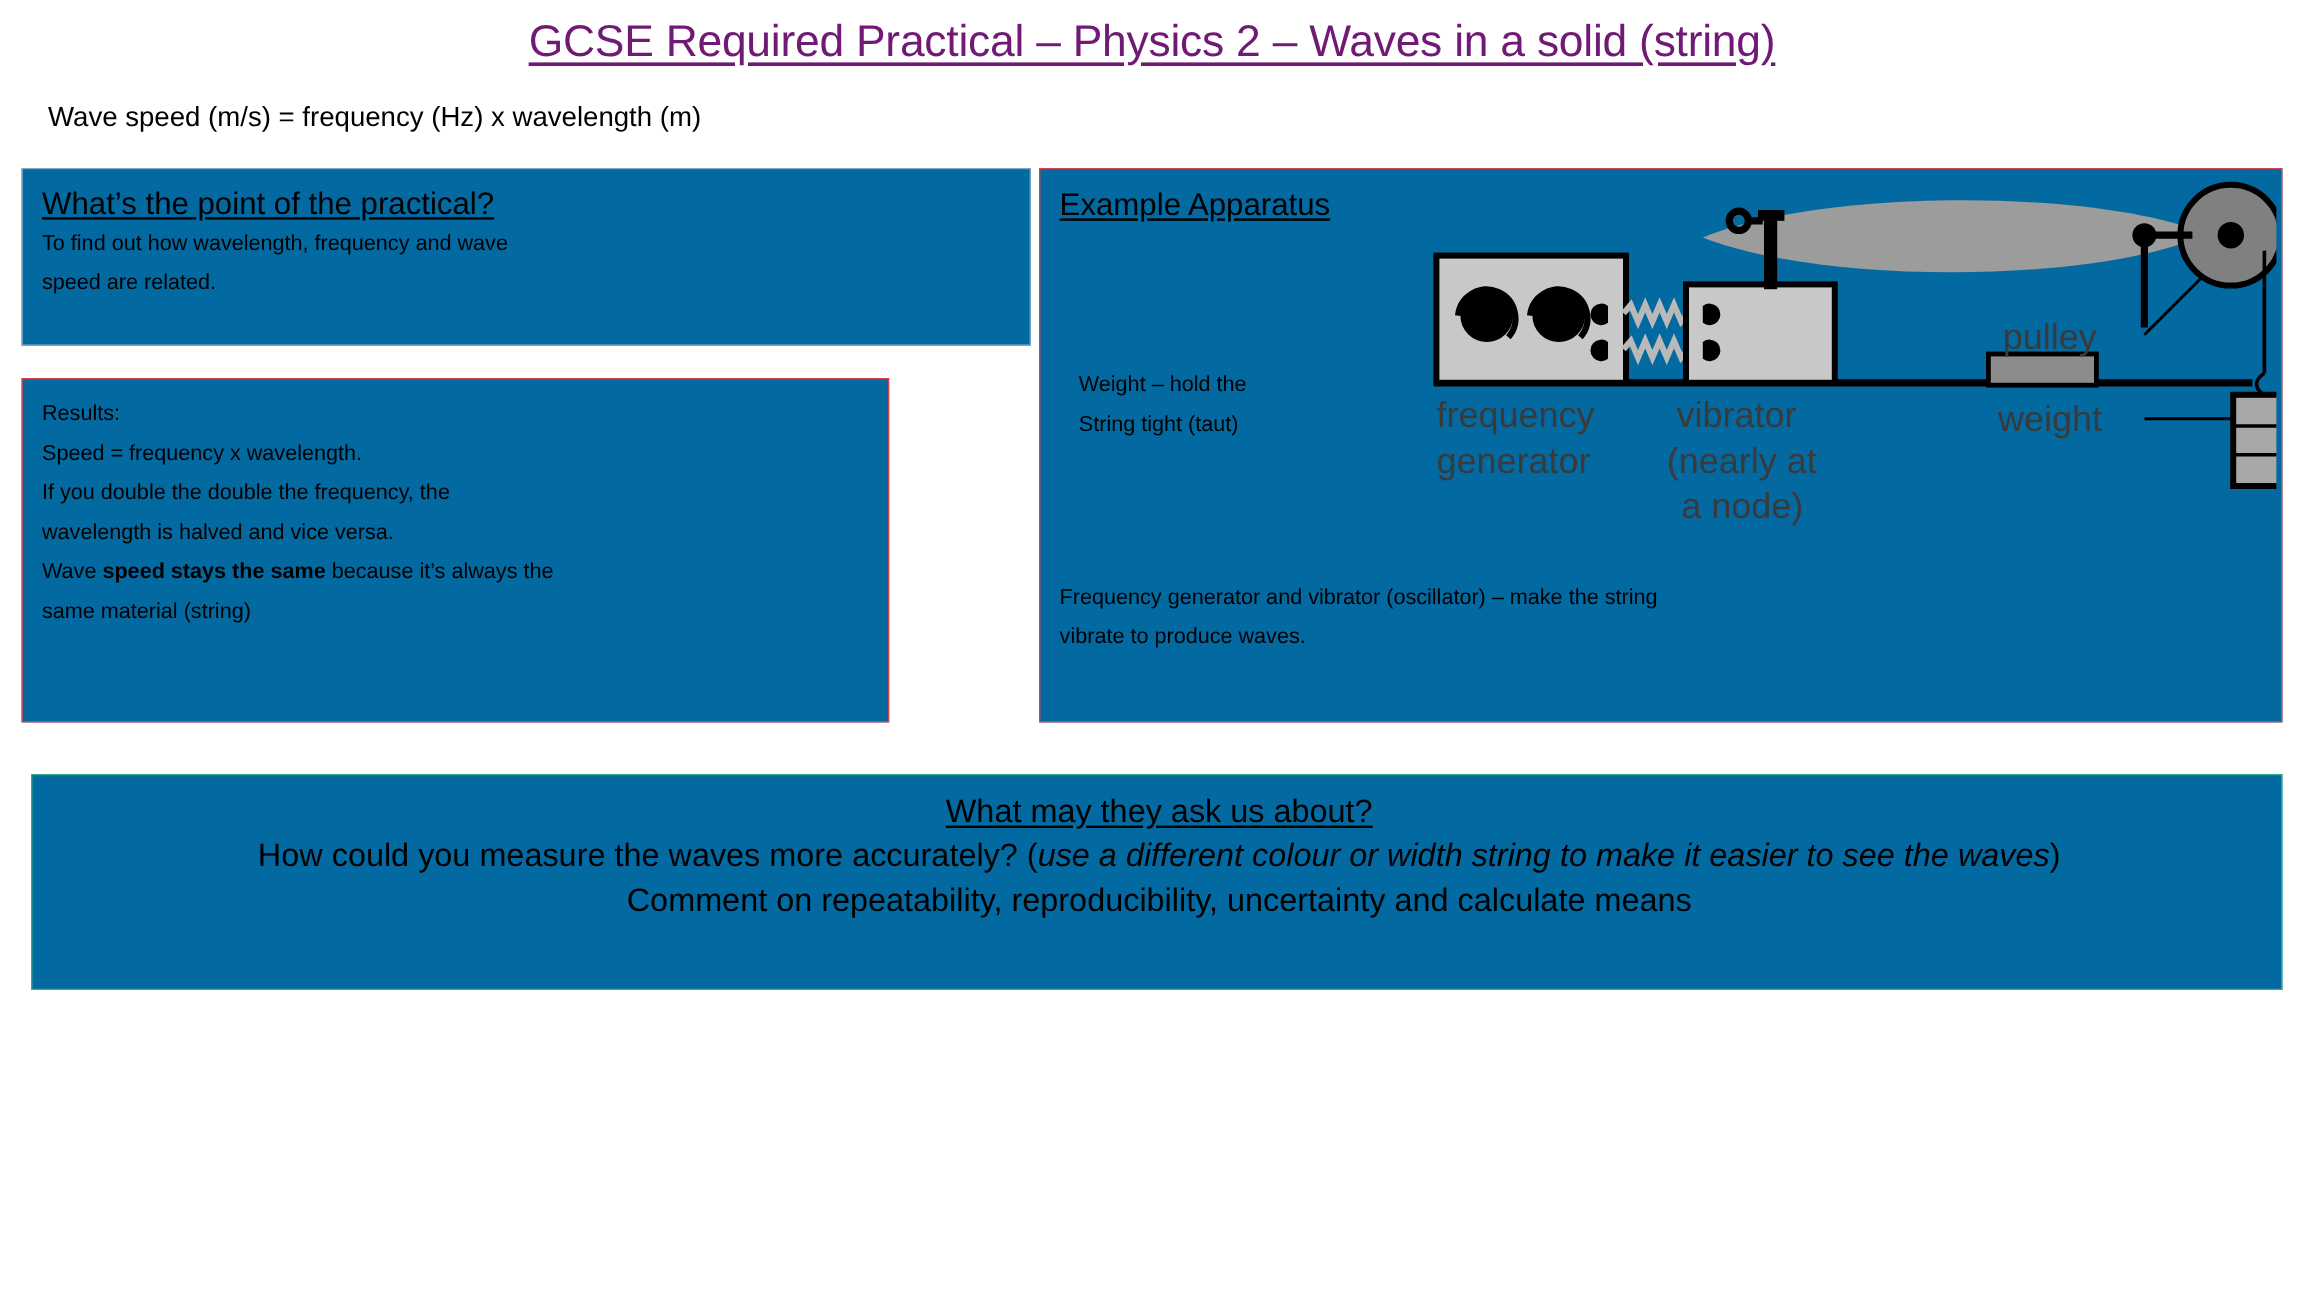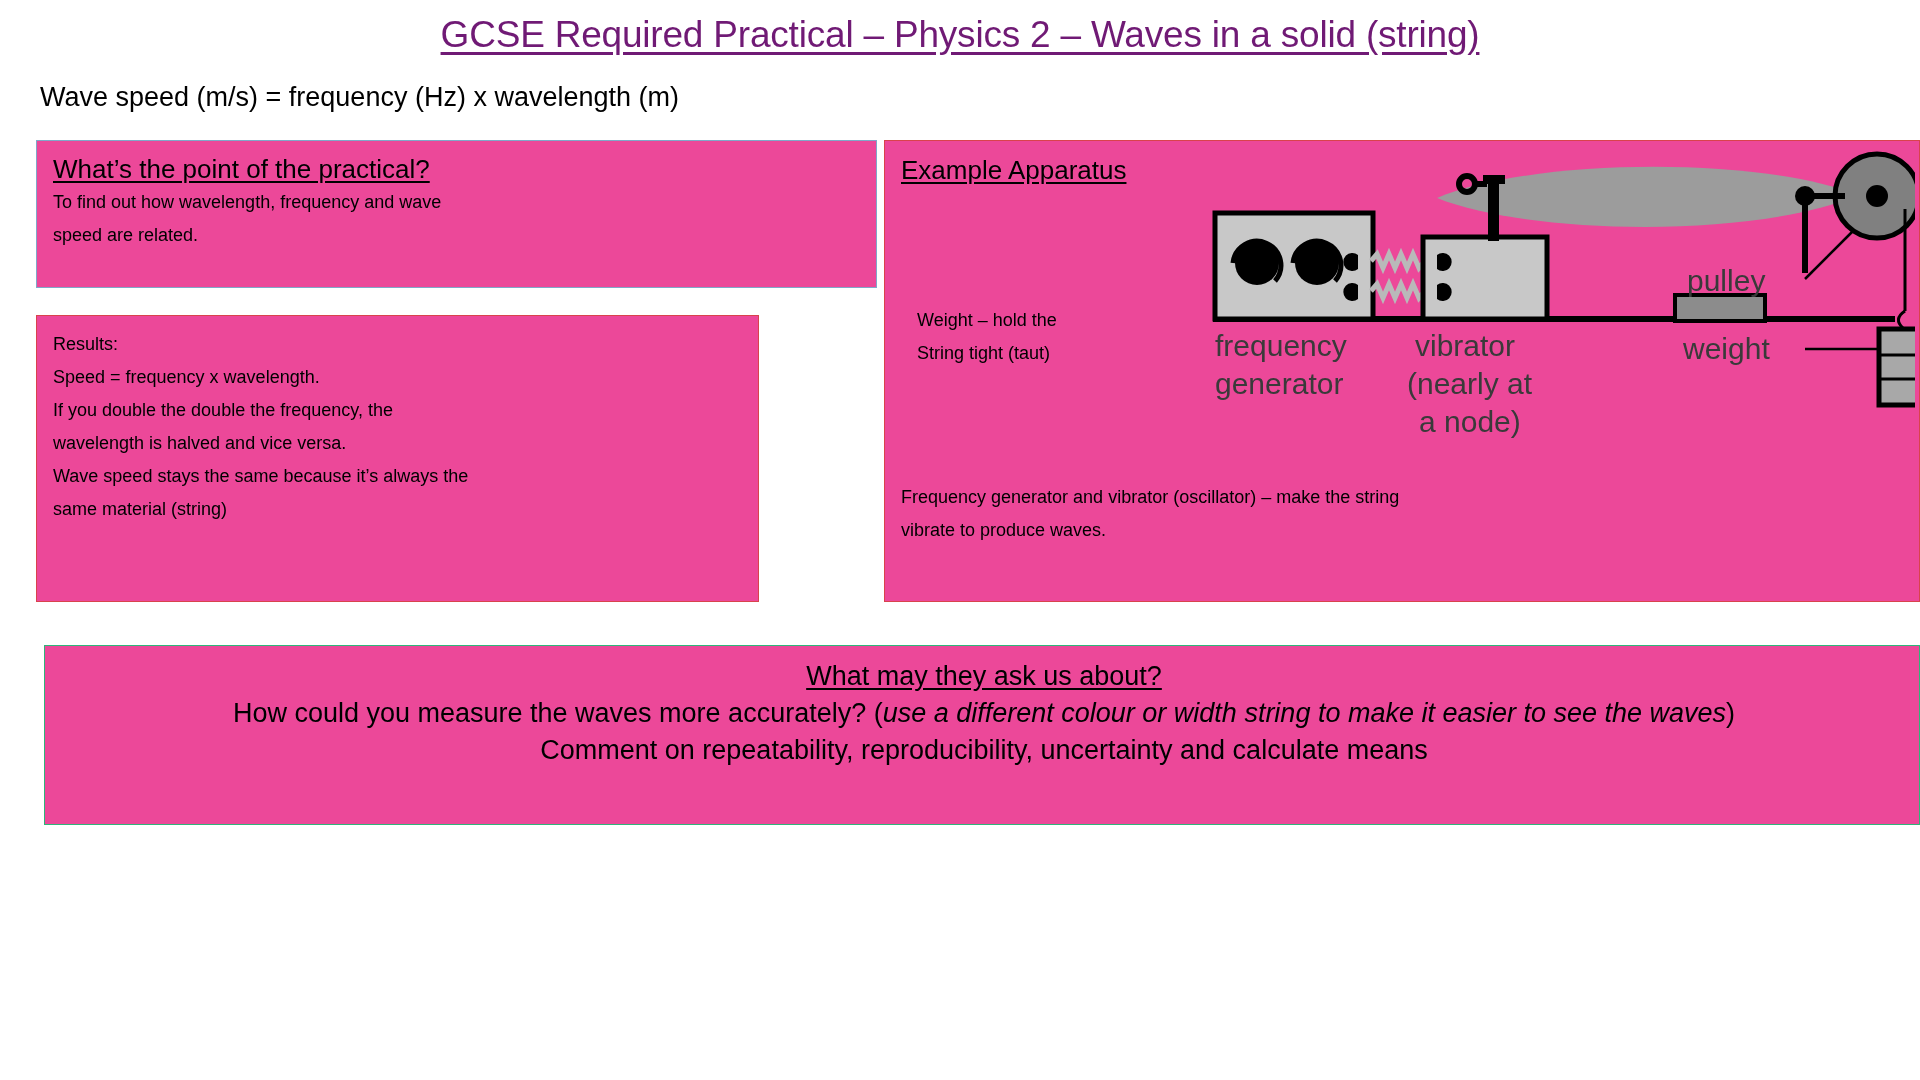--- a/index.html
+++ b/index.html
@@ -38,49 +38,48 @@
     text-underline-offset: 5px;
     white-space: nowrap;
     letter-spacing: -0.2px;
   }
 
   
   .equation {
     position: absolute;
     left: 40px;
     top: 80px;
-    font-size: 27px;
+    font-size: 23px;
     line-height: 34px;
     color: #000000;
     white-space: nowrap;
   }
 
   
   .box {
     position: absolute;
     box-sizing: border-box;
-    background: #ec4899;
-    margin-left: 18px;
+    background: #0369a1;
   }
   .box-blue   { border: 1.4px solid #7FA8C9; }
   .box-red    { border: 1.6px solid #D9434C; }
   .box-green  { border: 1.6px solid #2FB57A; text-align: center; }
 
   .hdr {
     font-size: 26px;
     line-height: 33px;
     text-decoration: underline;
     text-underline-offset: 3px;
     white-space: nowrap;
   }
   .ln {
     font-size: 18px;
     line-height: 33px;
   }
-  .b { font-weight: normal; }
+  .b { font-weight: bold; }
   .i { font-style: italic; }
 
   
   #purpose-box {
     left: 18px; top: 140px;
     width: 841px; height: 148px;
     padding: 12px 14px 0 16px;
   }
   
   #results-box {

